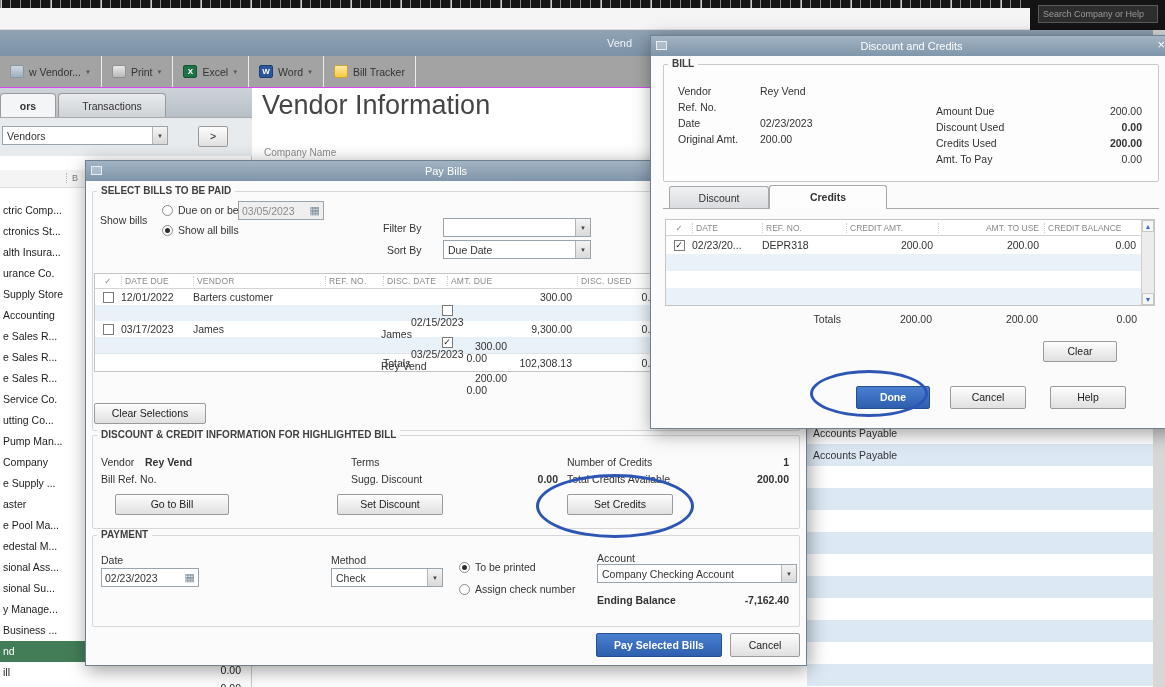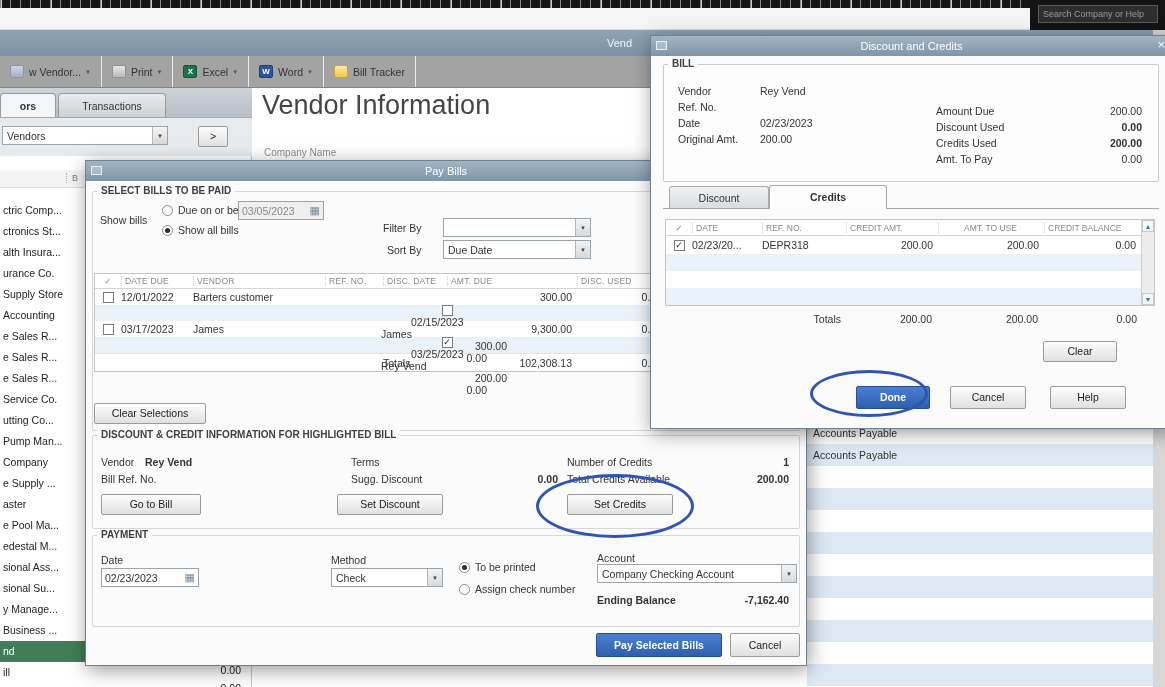--- a/index.html
+++ b/index.html
@@ -362,21 +362,21 @@
         <span class="lbl" style="left:8px;top:20px">Vendor</span>
         <span class="lbl b" style="left:52px;top:20px">Rey Vend</span>
         <span class="lbl" style="left:258px;top:20px">Terms</span>
         <span class="lbl" style="left:474px;top:20px">Number of Credits</span>
         <span class="rv b" style="right:10px;top:20px">1</span>
         <span class="lbl" style="left:8px;top:37px">Bill Ref. No.</span>
         <span class="lbl" style="left:258px;top:37px">Sugg. Discount</span>
         <span class="rv b" style="left:385px;top:37px;width:80px">0.00</span>
         <span class="lbl" style="left:474px;top:37px">Total Credits Available</span>
         <span class="rv b" style="right:10px;top:37px">200.00</span>
-        <div class="btn" style="left:8px;top:58px;width:100px">Go to Bill</div>
+        <div class="btn" style="left:22px;top:58px;width:114px">Go to Bill</div>
         <div class="btn" style="left:244px;top:58px;width:106px">Set Discount</div>
         <div class="btn" style="left:474px;top:58px;width:106px">Set Credits</div>
       </div>
 
       <div class="groupbox" style="left:6px;top:354px;width:708px;height:92px">
         <span class="gb-label">PAYMENT</span>
         <span class="lbl" style="left:8px;top:18px">Date</span>
         <div class="field" style="left:8px;top:32px;width:98px">
           <span>02/23/2023</span>
           <span class="cal"></span>
@@ -434,21 +434,21 @@
       <div class="dtab" style="left:18px;top:130px;width:100px">Discount</div>
       <div class="dtab active" style="left:118px;top:129px;width:118px">Credits</div>
       <div class="tabline"></div>
 
       <div class="dtable" style="left:14px;top:163px;width:490px;height:87px">
         <div class="dt-h">
           <span class="d-chk">✓</span>
           <span class="d-date">DATE</span>
           <span class="d-ref" style="text-align:left">REF. NO.</span>
           <span class="d-camt" style="text-align:left">CREDIT AMT.</span>
-          <span class="d-ause" style="text-align:center">AMT. TO USE</span>
+          <span class="d-ause" style="text-align:right">AMT. TO USE</span>
           <span class="d-cbal" style="text-align:left">CREDIT BALANCE</span>
         </div>
         <div class="dt-r">
           <span class="d-chk">
               <span class="cb"><i>✓</i></span>
             </span>
           <span class="d-date">02/23/20...</span>
           <span class="d-ref" style="text-align:left">DEPR318</span>
           <span class="d-camt">200.00</span>
           <span class="d-ause">200.00</span>

